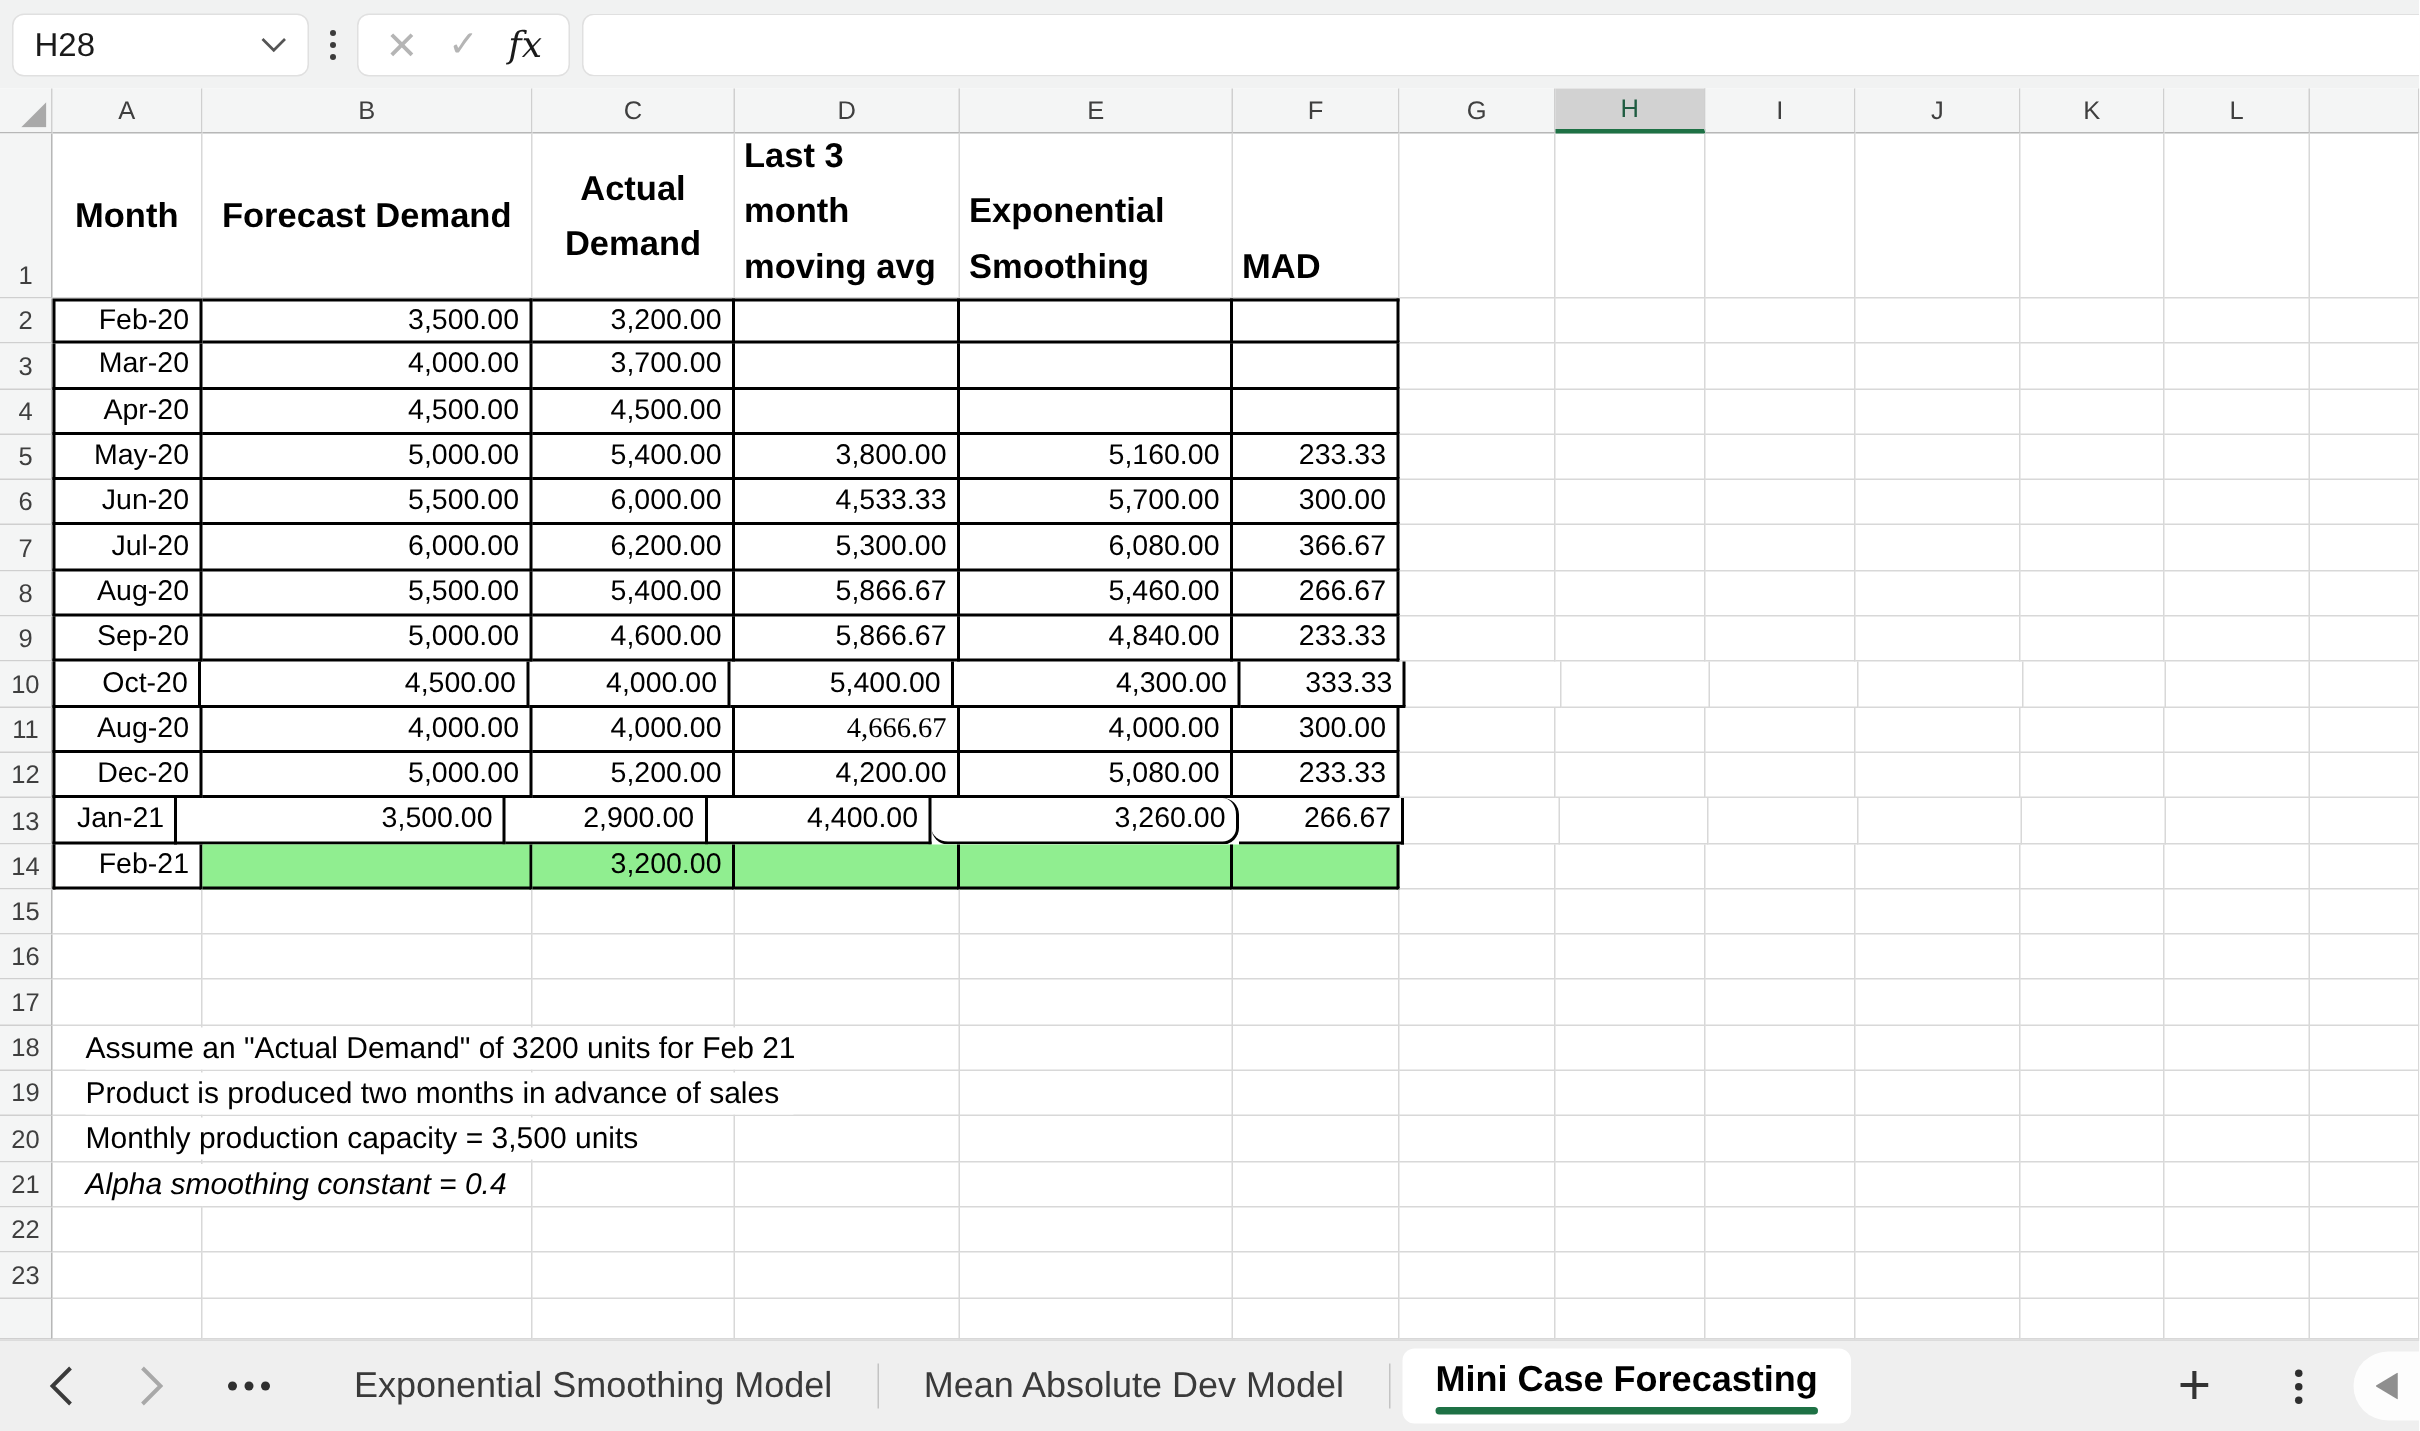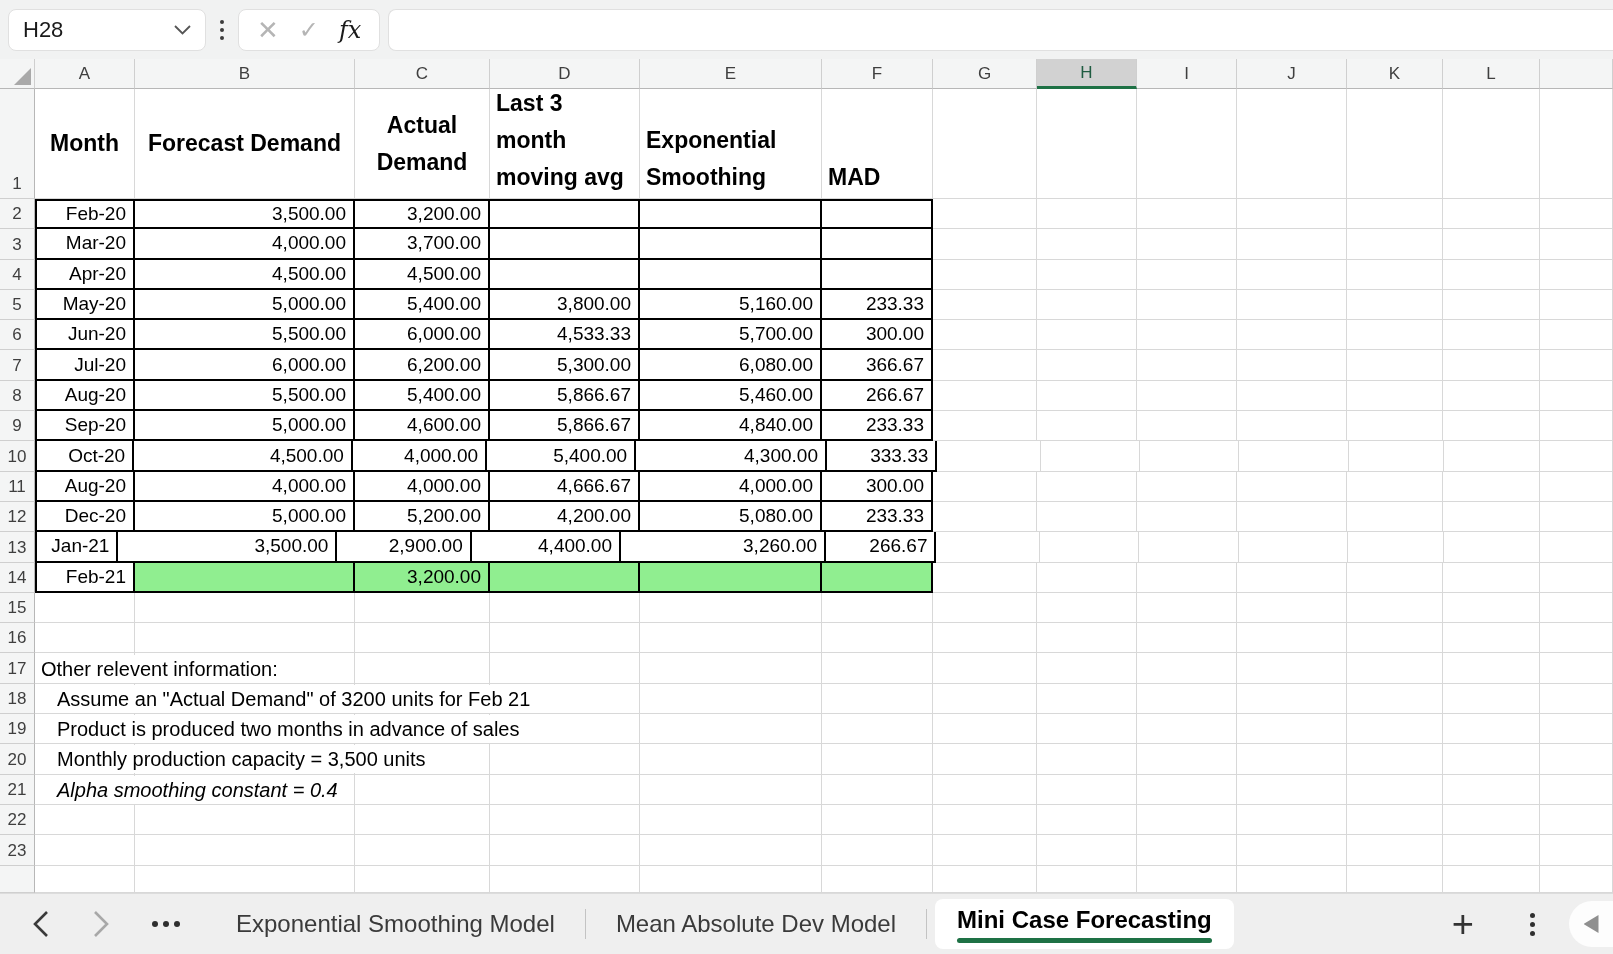--- a/index.html
+++ b/index.html
@@ -272,21 +272,21 @@
         <div class="c" style="width: 110px;"></div>
         <div class="c" style="width: 96px;"></div>
         <div class="c" style="width: 97px;"></div>
         <div class="c" style="width: 73px;"></div>
       </div>
       <div class="grow" style="height: 30.3px;">
         <div class="rowhdr" style="width: 35px;">11</div>
         <div class="c tb num tb-left" style="width: 100px;">Aug-20</div>
         <div class="c tb num" style="width: 220px;">4,000.00</div>
         <div class="c tb num" style="width: 135px;">4,000.00</div>
-        <div class="c tb num" style="width: 150px;">4,666.67</div>
+        <div class="c tb num" style="width: 150px; font-family: Liberation Serif, serif;">4,666.67</div>
         <div class="c tb num" style="width: 182px;">4,000.00</div>
         <div class="c tb num" style="width: 111px;">300.00</div>
         <div class="c" style="width: 104px;"></div>
         <div class="c" style="width: 100px;"></div>
         <div class="c" style="width: 100px;"></div>
         <div class="c" style="width: 110px;"></div>
         <div class="c" style="width: 96px;"></div>
         <div class="c" style="width: 97px;"></div>
         <div class="c" style="width: 73px;"></div>
       </div>
@@ -305,21 +305,21 @@
         <div class="c" style="width: 96px;"></div>
         <div class="c" style="width: 97px;"></div>
         <div class="c" style="width: 73px;"></div>
       </div>
       <div class="grow" style="height: 30.3px;">
         <div class="rowhdr" style="width: 35px;">13</div>
         <div class="c tb num tb-left" style="width: 84px;">Jan-21</div>
         <div class="c tb num" style="width: 220px;">3,500.00</div>
         <div class="c tb num" style="width: 135px;">2,900.00</div>
         <div class="c tb num" style="width: 150px;">4,400.00</div>
-        <div class="c tb num" style="width: 206px;">3,260.00</div>
+        <div class="c tb num" style="width: 206px; border-radius: 11px;">3,260.00</div>
         <div class="c tb num" style="width: 111px;">266.67</div>
         <div class="c" style="width: 104px;"></div>
         <div class="c" style="width: 100px;"></div>
         <div class="c" style="width: 100px;"></div>
         <div class="c" style="width: 110px;"></div>
         <div class="c" style="width: 96px;"></div>
         <div class="c" style="width: 97px;"></div>
         <div class="c" style="width: 73px;"></div>
       </div>
       <div class="grow" style="height: 30.3px;">
@@ -378,21 +378,20 @@
         <div class="c" style="width: 150px;"></div>
         <div class="c" style="width: 182px;"></div>
         <div class="c" style="width: 111px;"></div>
         <div class="c" style="width: 104px;"></div>
         <div class="c" style="width: 100px;"></div>
         <div class="c" style="width: 100px;"></div>
         <div class="c" style="width: 110px;"></div>
         <div class="c" style="width: 96px;"></div>
         <div class="c" style="width: 97px;"></div>
         <div class="c" style="width: 73px;"></div>
-        <div class="note" style="left: 41px;">Other relevent information:</div>
       </div>
       <div class="grow" style="height: 30.3px;">
         <div class="rowhdr" style="width: 35px;">18</div>
         <div class="c" style="width: 100px;"></div>
         <div class="c" style="width: 220px;"></div>
         <div class="c" style="width: 135px;"></div>
         <div class="c" style="width: 150px;"></div>
         <div class="c" style="width: 182px;"></div>
         <div class="c" style="width: 111px;"></div>
         <div class="c" style="width: 104px;"></div>

